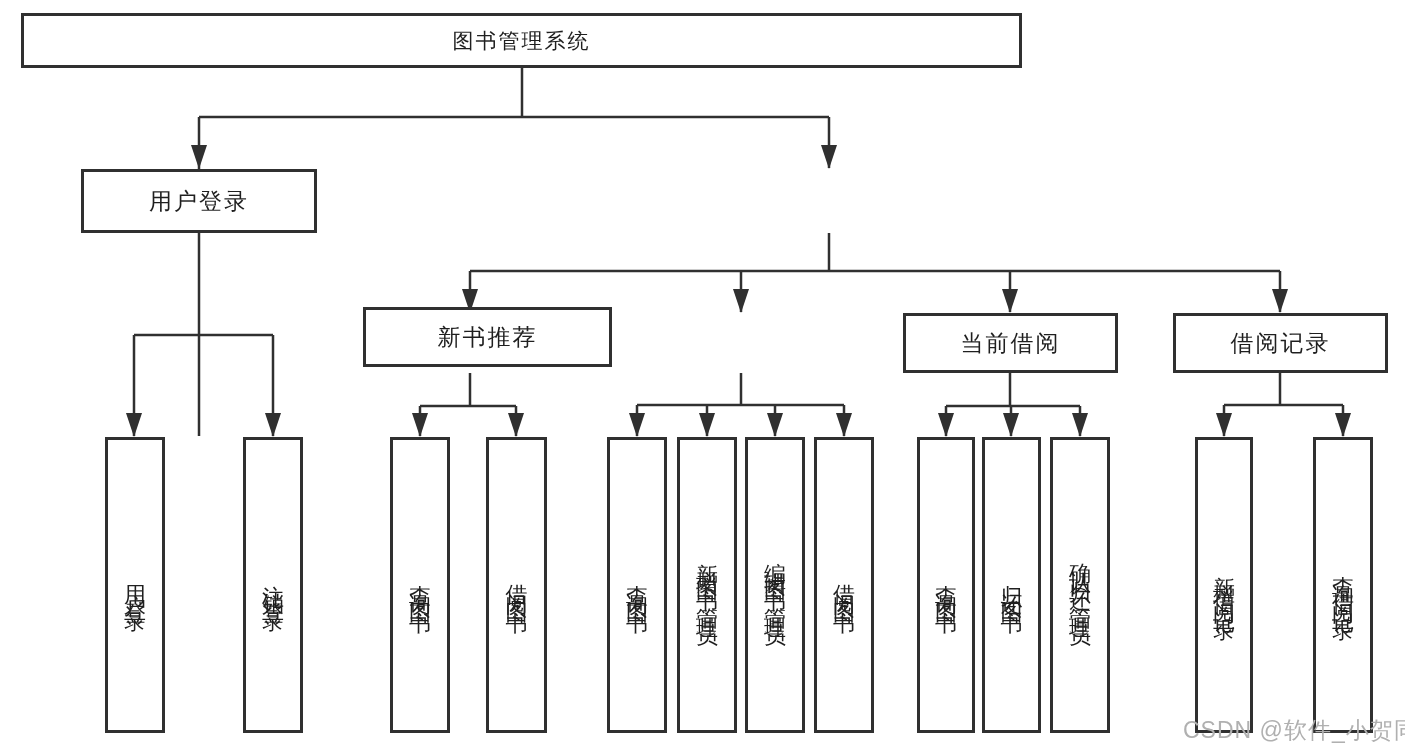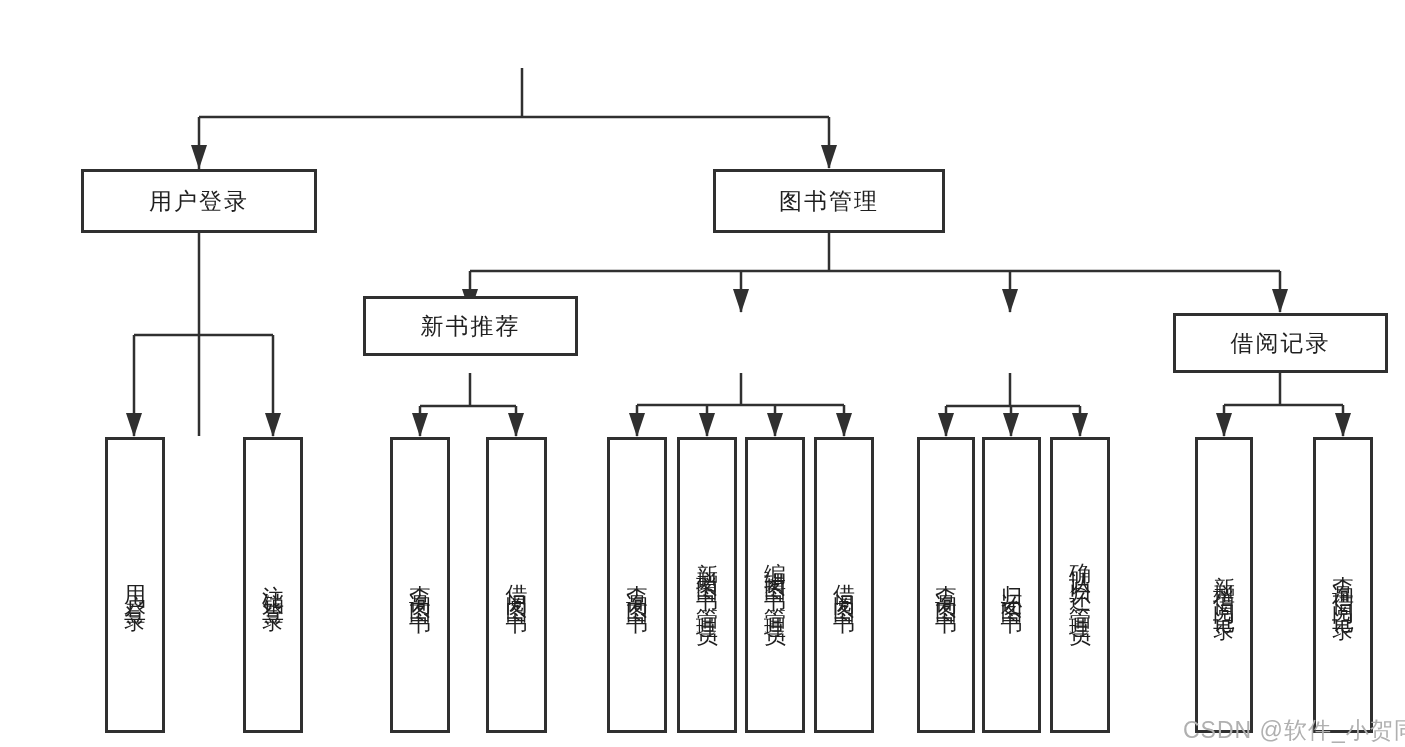--- a/index.html
+++ b/index.html
@@ -86,30 +86,33 @@
       <polygon points="767,413 783,413 775,437"></polygon>
       <polygon points="836,413 852,413 844,437"></polygon>
       <polygon points="938,413 954,413 946,437"></polygon>
       <polygon points="1003,413 1019,413 1011,437"></polygon>
       <polygon points="1072,413 1088,413 1080,437"></polygon>
       <polygon points="1216,413 1232,413 1224,437"></polygon>
       <polygon points="1335,413 1351,413 1343,437"></polygon>
     </g>
   </svg>
 
+  <div class="hbox root" style="left:21px;top:13px;width:1001px;height:55px">
+    <span class="lbl">图书管理系统</span>
+  </div>
 
   <div class="hbox" style="left:81px;top:169px;width:236px;height:64px">
     <span class="lbl">用户登录</span>
   </div>
-  <div class="hbox" style="left:713px;top:169px;width:232px;height:64px">
-    <span class="lbl">图书管理</span>
+
+  <div class="hbox" style="left:363px;top:307px;width:249px;height:60px">
+    <span class="lbl">新书推荐</span>
   </div>
-
-  <div class="hbox" style="left:363px;top:296px;width:215px;height:60px">
-    <span class="lbl">新书推荐</span>
+  <div class="hbox" style="left:903px;top:313px;width:215px;height:60px">
+    <span class="lbl">当前借阅</span>
   </div>
   <div class="hbox" style="left:1173px;top:313px;width:215px;height:60px">
     <span class="lbl">借阅记录</span>
   </div>
 
   <div class="vbox" style="left:105px;width:60px">
     <span class="vlbl">用户登录</span>
   </div>
   <div class="vbox" style="left:243px;width:60px">
     <span class="vlbl">注销登录</span>

